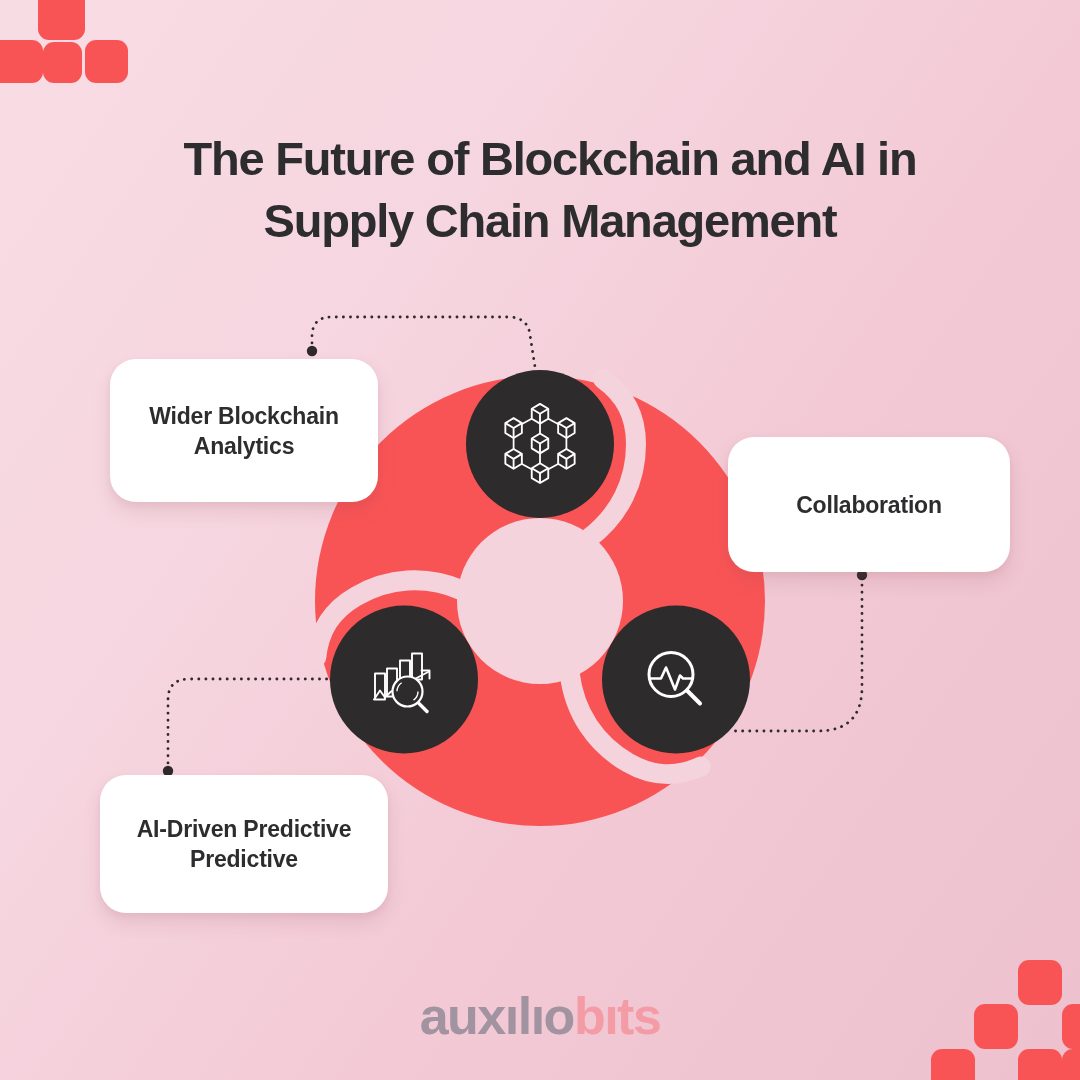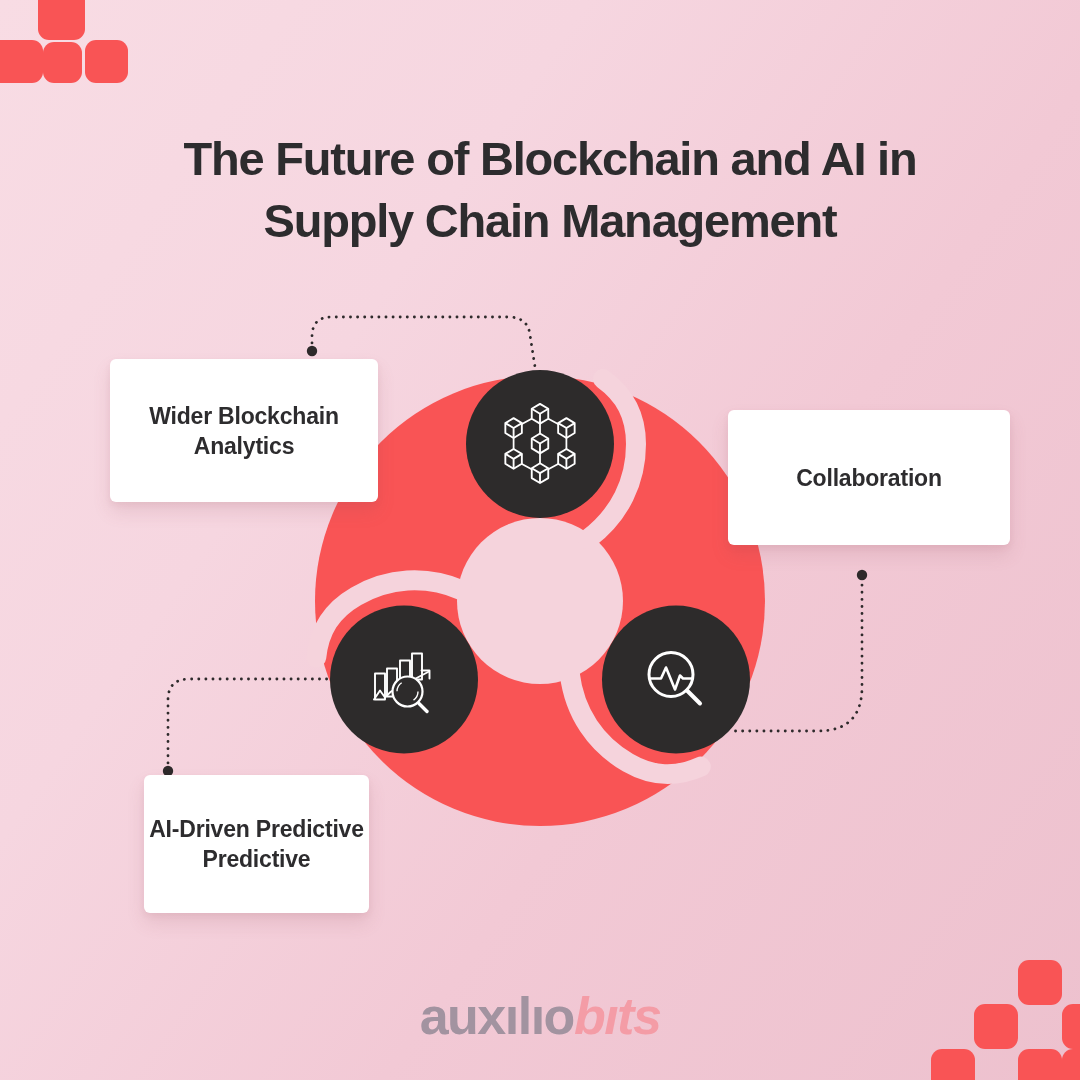--- a/index.html
+++ b/index.html
@@ -14,35 +14,35 @@
     position:relative; width:1080px; height:1080px; overflow:hidden;
     background:linear-gradient(125deg, var(--bg1) 0%, #f6d6e0 32%, var(--bg2) 62%, var(--bg3) 100%);
   }
   .scene{position:absolute; left:0; top:0; width:1080px; height:1080px; display:block;}
   .title{
     position:absolute; top:128px; left:0; width:100%;
     text-align:center; color:var(--text);
     font-size:47px; font-weight:700; letter-spacing:-1.2px; line-height:62px;padding-left:10px;
   }
   .card{
-    position:absolute; background:var(--card-bg); border-radius:6px;
+    position:absolute; background:var(--card-bg); border-radius:26px;
     display:flex; flex-direction:column; align-items:center; justify-content:center;
     box-shadow:0 10px 18px rgba(150,80,95,0.14), 0 3px 6px rgba(150,80,95,0.08);
     color:var(--text); font-size:23px; font-weight:700; letter-spacing:-0.2px; line-height:30px;
     text-align:center;
   }
   .card-1{left:110px; top:359px; width:268px; height:143px;}
-  .card-2{left:728px; top:410px; width:282px; height:135px;}
-  .card-3{left:100px; top:775px; width:225px; height:138px;margin-left:44px;}
+  .card-2{left:728px; top:437px; width:282px; height:135px;}
+  .card-3{left:100px; top:775px; width:288px; height:138px;}
   .logo{
     position:absolute; top:988px; left:0; width:100%; text-align:center;
     font-size:52px; font-weight:700; letter-spacing:-1.5px; line-height:56px;
   }
   .logo .p1{color:var(--logo-gray); opacity:0.92;text-align:center;}
-  .logo .p2{color:var(--logo-pink);font-style:italic;}
+  .logo .p2{color:var(--logo-pink);}
 </style>
 </head>
 <body>
 
 <div class="canvas">
 
   <svg class="scene" viewBox="0 0 1080 1080">
     <defs>
       <g id="cube">
         <path d="M 0,-9.5 L 7.5,-5 L 7.5,4 L 0,8.5 L -7.5,4 L -7.5,-5 Z" style="fill:var(--dark,#2d2b2b)" stroke="#ffffff" stroke-width="1.7" stroke-linejoin="round"></path>

